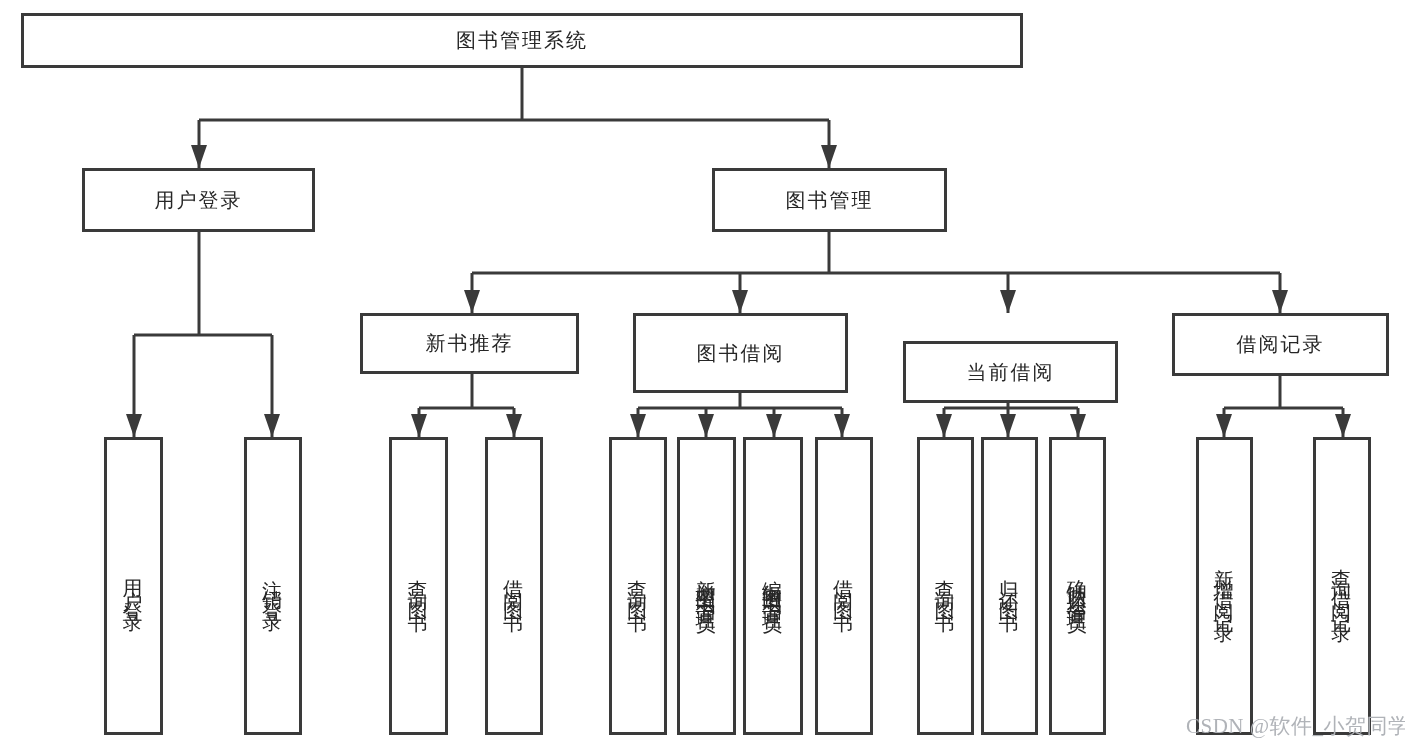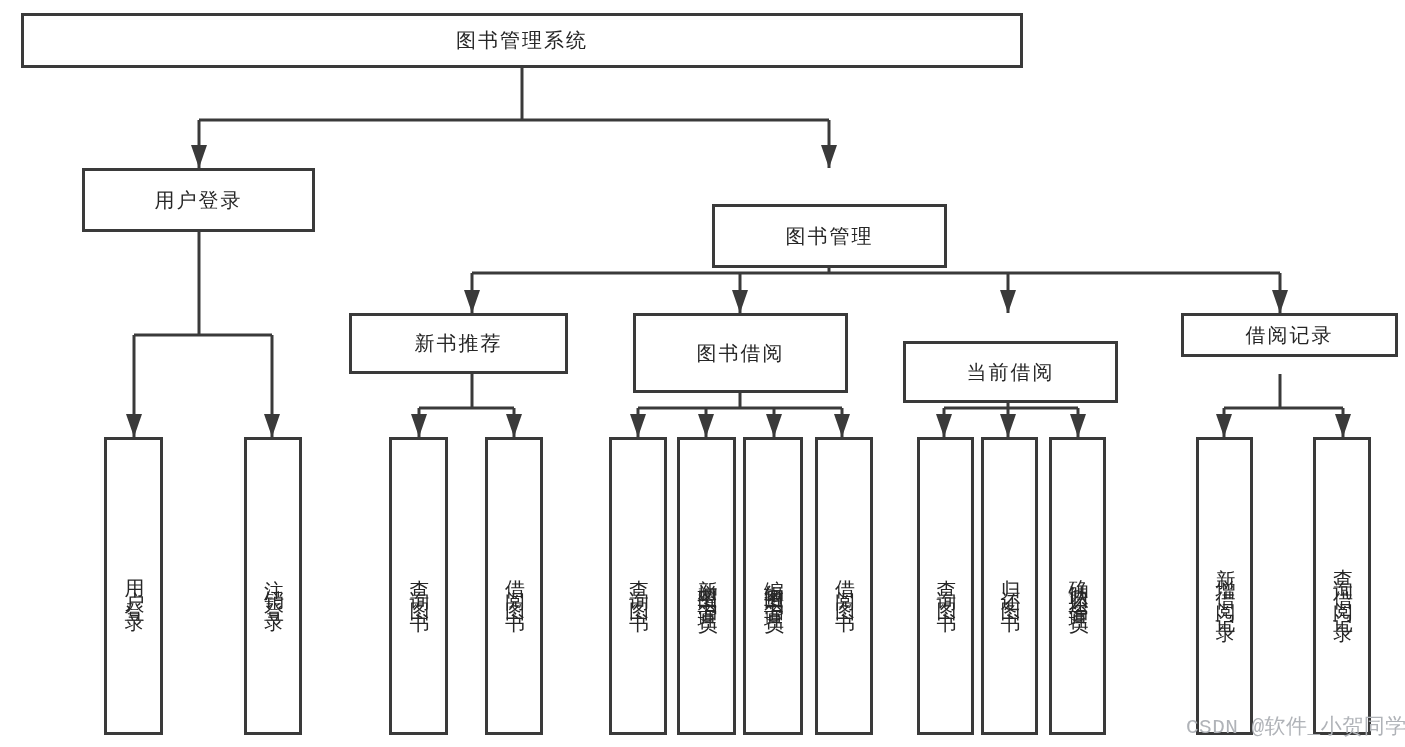--- a/index.html
+++ b/index.html
@@ -1,20 +1,20 @@
 <!DOCTYPE html>
 <html style="--line: #3a3a3a; --text: #262626; --watermark: #b0b3b8; --background: #ffffff;"><head>
 <meta charset="utf-8">
 <style>
   html,body{margin:0;padding:0;background:#fff;}
   #canvas{
     position:relative;
     width:1405px;height:747px;
     background:var(--background,#ffffff);
-    font-family:Liberation Mono, monospace;
+    font-family:Liberation Serif, serif;
     overflow:hidden;
   }
   #connectors{position:absolute;left:0;top:0;z-index:0;}
   #connectors path{stroke:var(--line,#3a3a3a);stroke-width:3;fill:none;}
   #connectors polygon{fill:var(--line,#3a3a3a);stroke:none;}
   .node{
     position:absolute;z-index:1;
     background:#fff;border:3px solid var(--line,#3a3a3a);
     box-sizing:border-box;
     display:flex;align-items:center;justify-content:center;
@@ -22,26 +22,26 @@
   }
   .vnode{
     writing-mode:vertical-rl;text-orientation:mixed;
     letter-spacing:11px;font-size:20px;
   }
   .vnode.tight{letter-spacing:5px;}
   
   .n-root{left:21px;top:13px;width:1002px;height:55px;}
   
   .n-login{left:82px;top:168px;width:233px;height:64px;}
-  .n-mgmt{left:712px;top:168px;width:235px;height:64px;margin-top:36px;}
+  .n-mgmt{left:712px;top:168px;width:235px;height:64px;}
   
-  .n-recommend{left:349px;top:313px;width:219px;height:61px;}
+  .n-recommend{left:360px;top:313px;width:219px;height:61px;}
   .n-borrow{left:633px;top:313px;width:215px;height:80px;}
   .n-current{left:903px;top:313px;width:215px;height:62px;margin-top:28px;}
-  .n-records{left:1172px;top:313px;width:217px;height:44px;margin-left:9px;}
+  .n-records{left:1172px;top:313px;width:217px;height:63px;}
   
   .l-userlogin{left:104px;top:437px;width:59px;height:298px;}
   .l-logout{left:244px;top:437px;width:58px;height:298px;}
   .l-rec-query{left:389px;top:437px;width:59px;height:298px;}
   .l-rec-borrow{left:485px;top:437px;width:58px;height:298px;}
   .l-bor-query{left:609px;top:437px;width:58px;height:298px;}
   .l-bor-add{left:677px;top:437px;width:59px;height:298px;}
   .l-bor-edit{left:743px;top:437px;width:60px;height:298px;}
   .l-bor-borrow{left:815px;top:437px;width:58px;height:298px;}
   .l-cur-query{left:917px;top:437px;width:57px;height:298px;}

